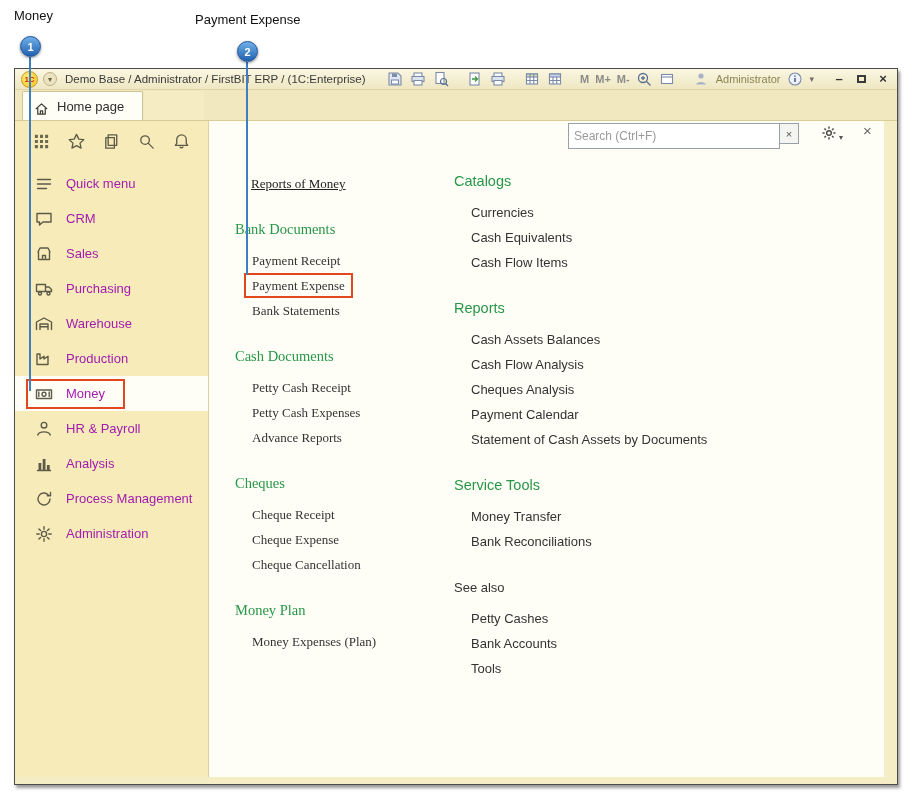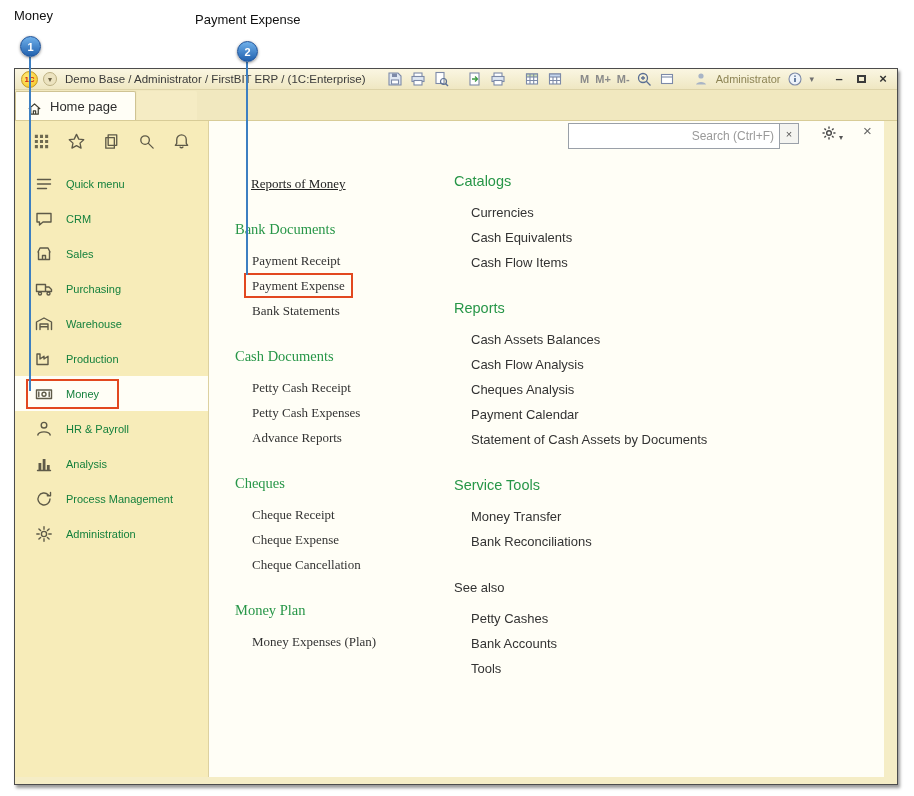--- a/index.html
+++ b/index.html
@@ -30,48 +30,48 @@
   .tb-ic { width:17px; height:17px; display:flex; align-items:center; justify-content:center; }
   .tb-ic svg { width:16px; height:16px; }
   .tb-gap { width:5px; }
   .tb-m { font-size:11px; font-weight:bold; color:#8b8b8b; }
   .tb-user { font-size:11px; color:#8d8455; }
   .tb-chev { font-size:9px; color:#6f6f6f; }
   .wbtn { font-size:13px; color:#333; width:16px; text-align:center; font-weight:bold; line-height:16px; cursor:default; }
   .maxbox { width:9px; height:8px; border:2px solid #3b3b3b; display:inline-block; }
 
   .tabbar { height:31px; flex-shrink:0; background:#f1e8bf; border-bottom:1px solid #d8cc97;
-    display:flex; align-items:flex-end; }
+    display:flex; align-items:flex-end; padding-left:7px; }
   .tab { height:29px; background:#fffef6; border:1px solid #cfc393; border-bottom:none;
     border-radius:2px 2px 0 0; display:flex; align-items:center; gap:8px;
     padding:0 18px 0 11px; font-size:13px; color:#2e2e2e; }
   .tab svg { width:15px; height:15px; }
   .tab-stub { height:29px; width:60px; background:#f5ecc4; border-radius:2px 2px 0 0; margin-left:1px; }
 
   
   .body { flex:1; display:flex; min-height:0; margin-bottom:7px; }
   .sidebar { width:194px; flex-shrink:0; background:#f7ecb9; border-right:1px solid #ddd1a0;
     display:flex; flex-direction:column; }
   .side-icons { height:45px; flex-shrink:0; display:flex; align-items:center;
     justify-content:space-between; padding:0 17px; }
   .side-icons svg { width:19px; height:19px; }
   .side-item { height:35px; display:flex; align-items:center; padding-left:11px;
-    font-size:11px; color:#15803d; cursor:default; }
+    font-size:13px; color:#a21caf; cursor:default; }
   .side-item.selected { background:#fffef6; }
   .si-wrap { display:inline-flex; align-items:center; gap:12px; padding:3px 6px; border:2px solid transparent; }
   .si-wrap.hl-box { border-color:#e2481f; padding-right:18px; }
   .si-icon { width:20px; height:20px; display:flex; }
   .si-icon svg { width:20px; height:20px; }
   .si-label { white-space:nowrap; }
 
   .main { flex:1; background:#fffef6; position:relative; margin-right:13px; }
 
   .search-box { position:absolute; top:2px; left:359px; display:flex; align-items:stretch; }
   .search-input { width:212px; height:21px; border:1px solid #9aa0a8; background:#fff;
-    font-family:inherit; font-size:12px; color:#333; padding:12px 5px;text-align:right; }
+    font-family:inherit; font-size:12px; color:#333; padding:12px 5px; }
   .search-input::placeholder { color:#9a9a9a; }
   .search-clear { width:19px; height:21px; border:1px solid #9aa0a8; border-left:none;
     display:flex; align-items:center; justify-content:center; font-size:11px; color:#555; background:#f4f4f0; }
   .hdr-gear { position:absolute; top:3px; left:611px; display:flex; align-items:flex-end; }
   .hdr-gear svg { width:18px; height:18px; }
   .gear-chev { font-size:8px; color:#555; margin-left:1px; }
   .hdr-close { position:absolute; top:1px; left:654px; font-size:15px; color:#666; cursor:default; }
 
   
   .menu-col { position:absolute; font-size:13px; color:#333; }

